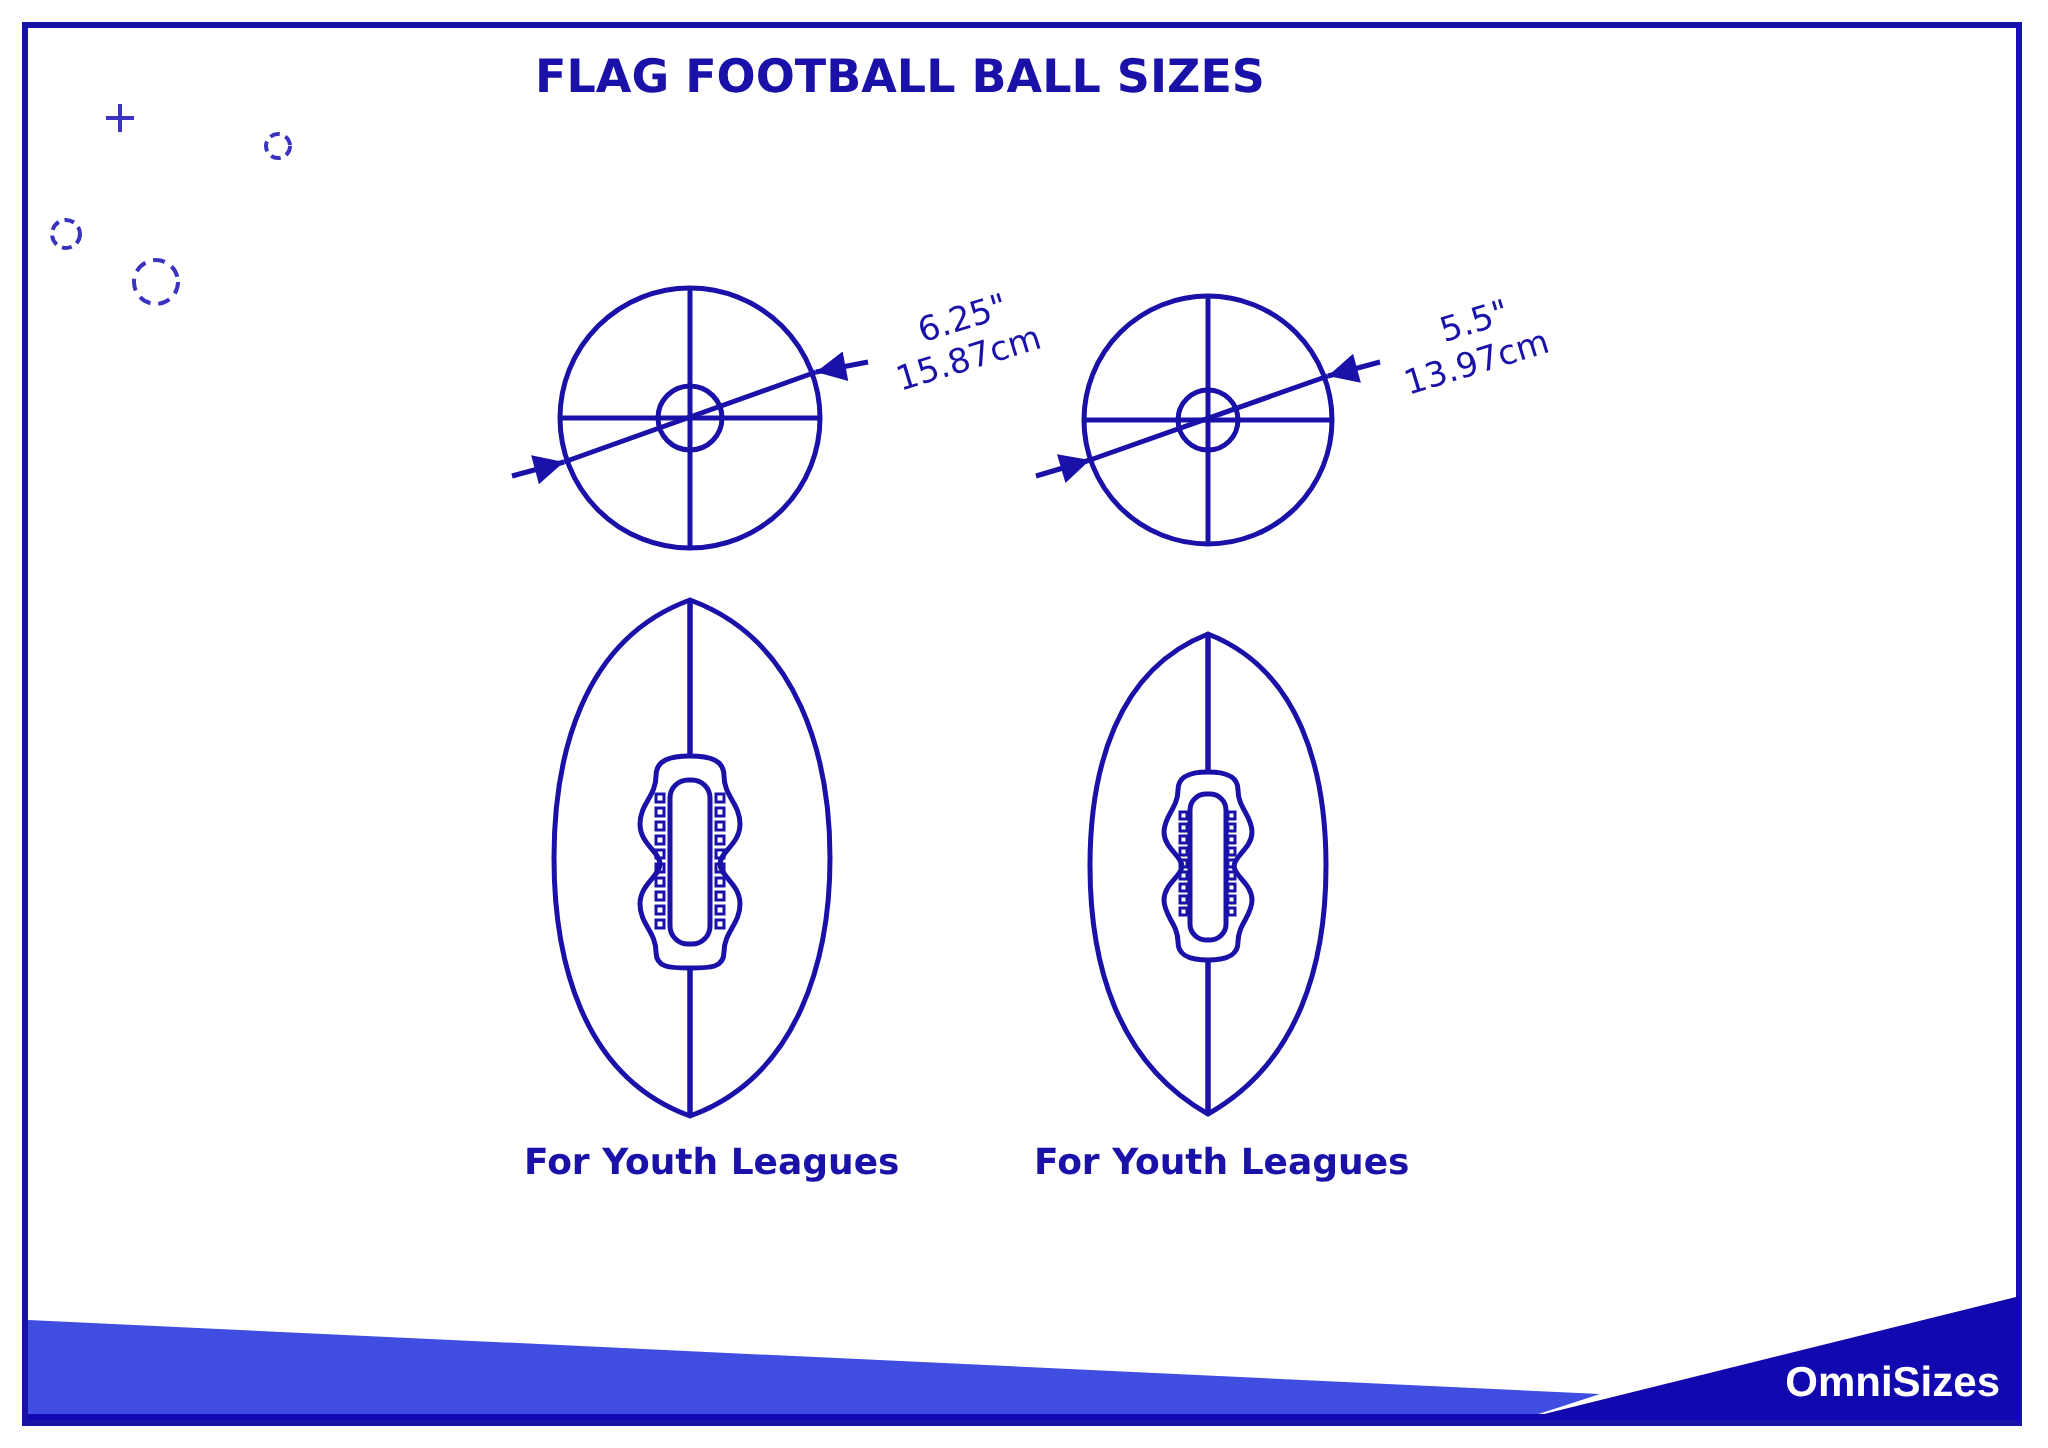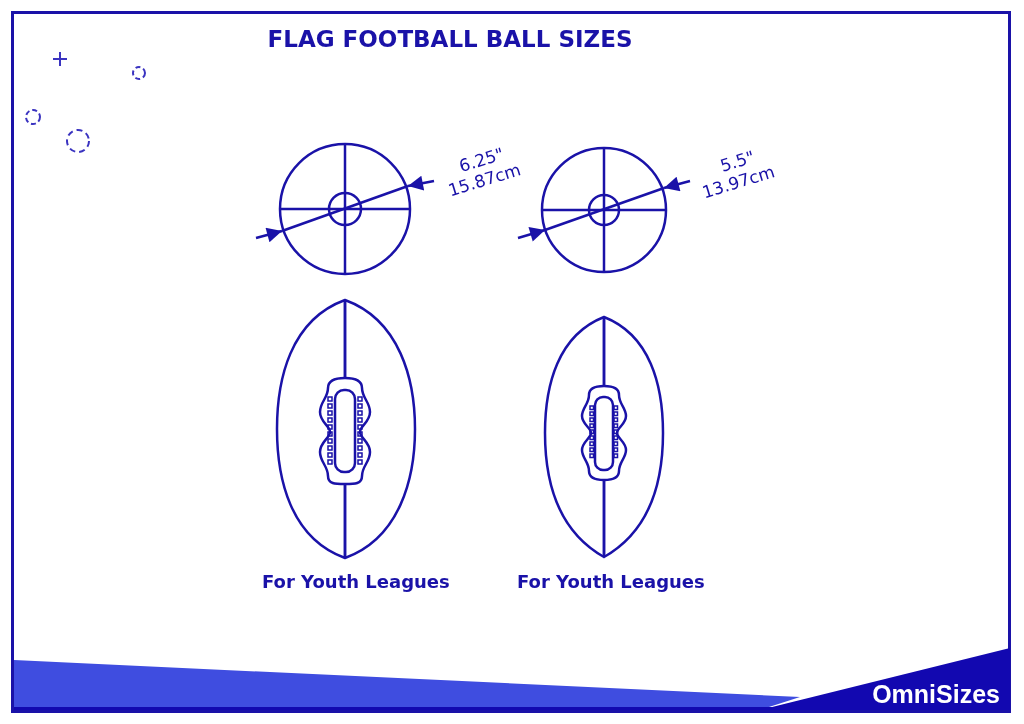--- a/index.html
+++ b/index.html
@@ -2,21 +2,21 @@
 <html><head>
   <meta charset="utf-8">
   <style>
     html, body { margin: 0; padding: 0; background: #ffffff; }
     body { width: 1024px; height: 724px; position: relative; overflow: hidden; font-family: "DejaVu Sans", sans-serif; }
     .frame { position: absolute; left: 11px; top: 11px; width: 1000px; height: 702px; border: 3px solid #1a12a8; box-sizing: border-box; background: #fff; overflow: hidden; }
     .title { position: absolute; left: 0; top: 26px; width: 900px; text-align: center; font-family: "DejaVu Sans", sans-serif; font-weight: bold; font-size: 23px; color: #1a12a8; letter-spacing: 0px; }
     svg.art { position: absolute; left: 0; top: 0; }
     .caption { position: absolute; top: 571px; font-family: "DejaVu Sans", sans-serif; font-weight: bold; font-size: 18px; color: #1a12a8; white-space: nowrap; }
     .dim { position: absolute; font-family: "DejaVu Sans", sans-serif; font-size: 17px; color: #1a12a8; line-height: 20px; transform-origin: left top; transform: rotate(-17deg); white-space: nowrap; text-align: center; }
-    .brand { position: absolute; right: 24px; top: 680px; font-family: "Liberation Sans", sans-serif; font-weight: bold; font-size: 25px; color: #ffffff; }
+    .brand { position: absolute; right: 24px; top: 680px; font-family: "Liberation Sans", sans-serif; font-weight: bold; font-size: 21px; color: #ffffff; }
   </style>
 </head>
 <body>
 
 <div class="frame"></div>
 
 <svg class="art" width="1024" height="724" viewBox="0 0 1024 724">
   <defs>
     <marker id="arr" viewBox="0 0 10 10" refX="10" refY="5" markerWidth="8" markerHeight="6" orient="auto-start-reverse">
       <path d="M0,0 L10,5 L0,10 z" fill="#1a12a8"></path>

